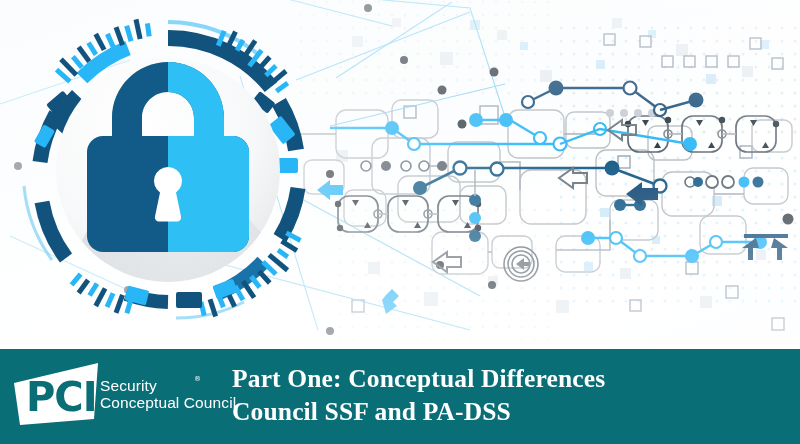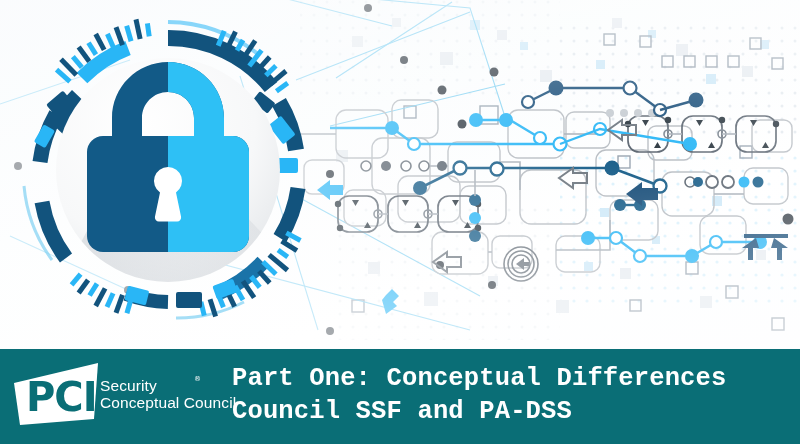--- a/index.html
+++ b/index.html
@@ -18,21 +18,21 @@
   
   #banner{position:absolute;left:0;top:349px;width:800px;height:107px;background:#0a6e76;}
 
   #logo{position:absolute;left:12px;top:12px;width:205px;height:70px;}
   #logo svg{position:absolute;left:0;top:0;}
   #logo .words{position:absolute;left:88px;top:16px;color:#ffffff;
       font-family:Liberation Sans, sans-serif;font-size:15.5px;line-height:17px;letter-spacing:.1px;white-space:nowrap;}
   #logo .rmark{position:absolute;left:182px;top:14px;color:#ffffff;font-size:7px;font-family:"DejaVu Sans",sans-serif;}
 
   #headline{position:absolute;left:232px;top:14px;width:556px;color:#ffffff;
-      font-family:Liberation Mono, monospace;font-weight:bold;font-size:25.5px;
+      font-family:Liberation Serif, serif;font-weight:bold;font-size:25.5px;
       line-height:32.5px;letter-spacing:.15px;}
   #headline div{white-space:nowrap;}
 </style>
 </head>
 <body>
 
 <div id="stage">
 
   <div id="hero">
 

